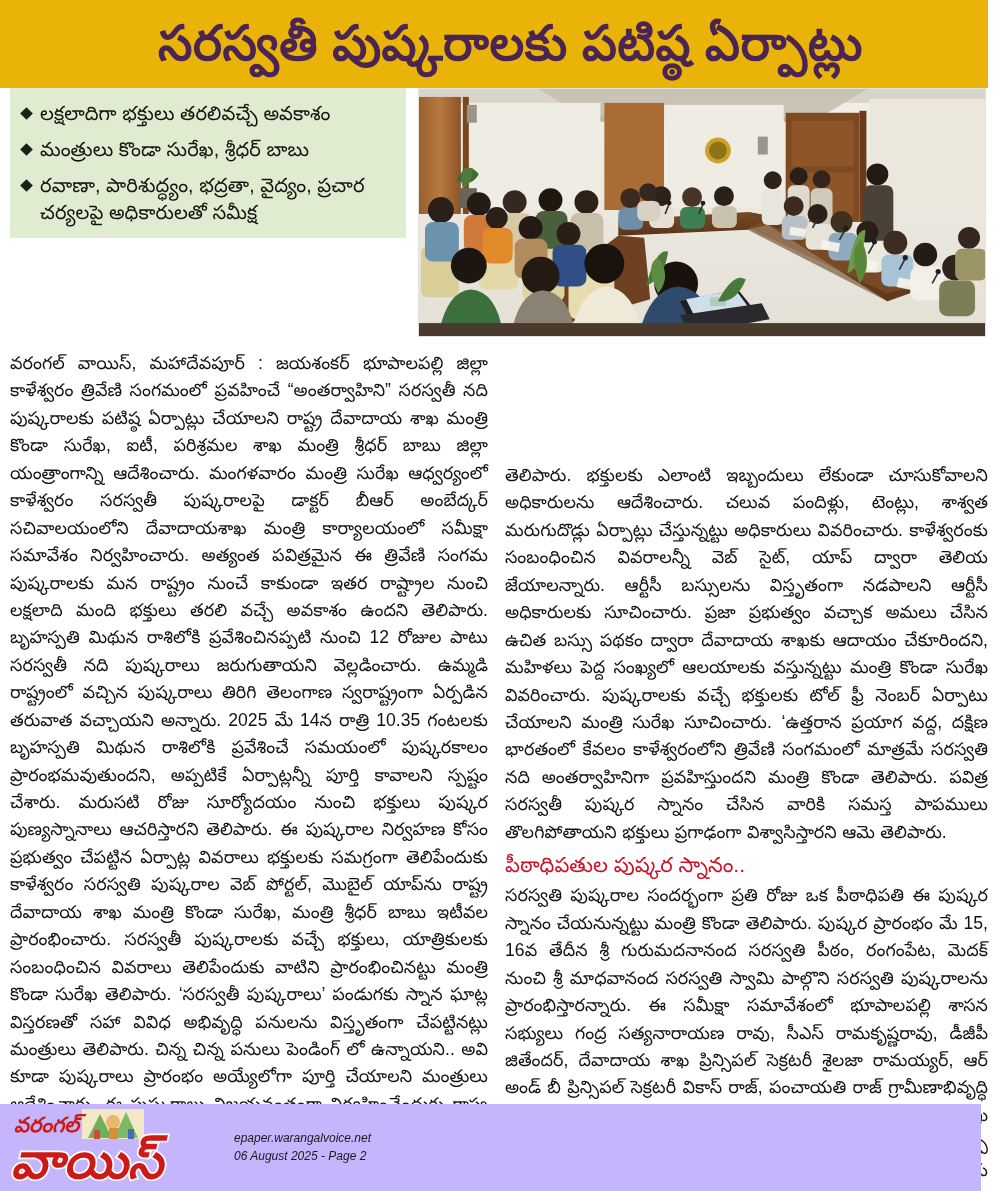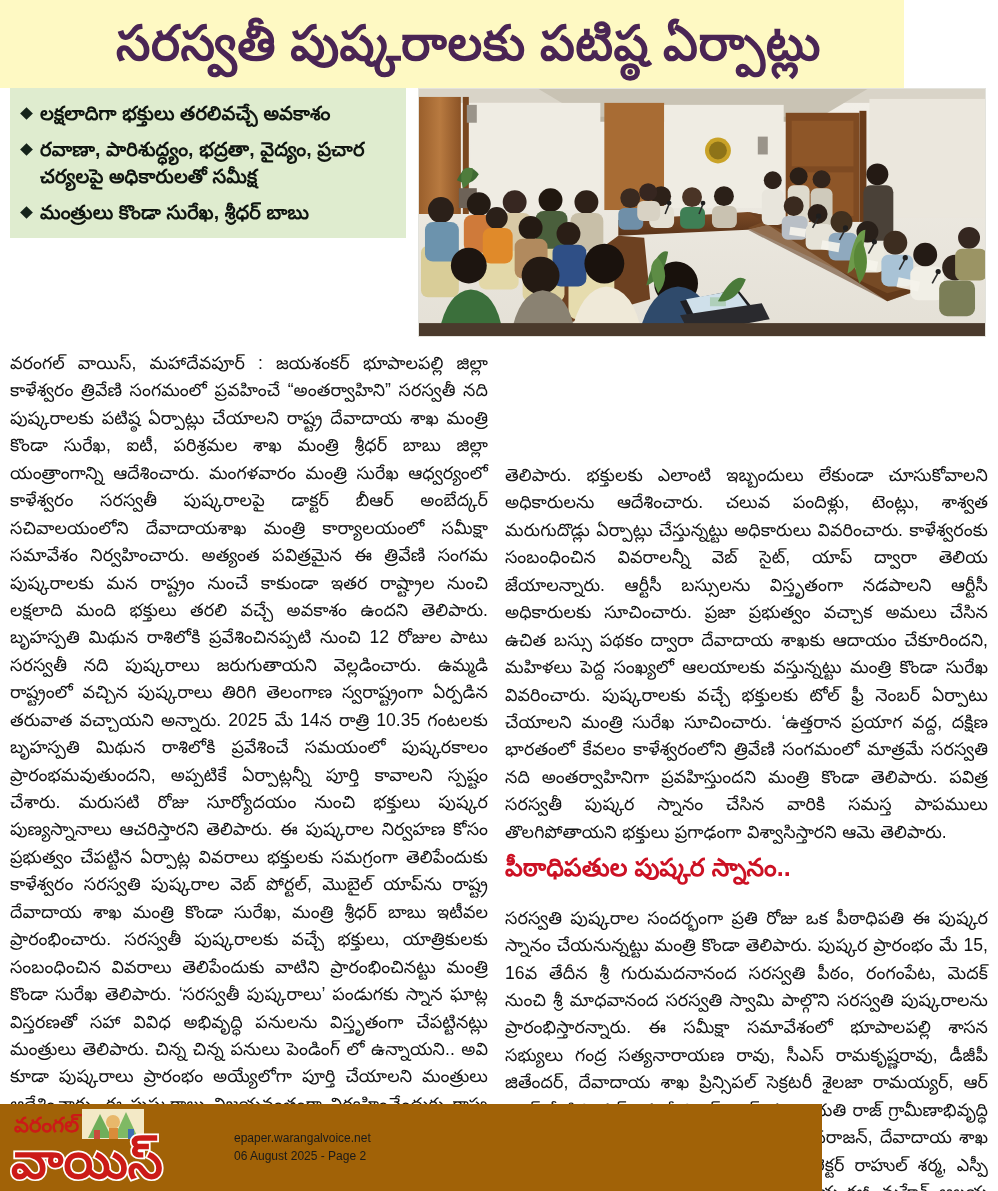--- a/index.html
+++ b/index.html
@@ -9,26 +9,26 @@
     height: 1191px;
     background: #ffffff;
     font-family: "Liberation Sans", "DejaVu Sans", sans-serif;
     color: #111;
     overflow: hidden;
     position: relative;
   }
 
   
   .headline-bar {
-    width: 904px;
+    width: 988px;
     height: 88px;
     display: flex;
     align-items: center;
     justify-content: center;
-    background: #fef9c3;
+    background: #eab308;
     padding-left: 33px;
   }
   .headline {
     font-family: "Liberation Sans", "DejaVu Sans", sans-serif;
     font-size: 49px;
     font-weight: bold;
     color: #4a2554;
     letter-spacing: 0.5px;
     line-height: 1.05;
     text-align: center;
@@ -61,21 +61,21 @@
   .bullet-row:last-child { margin-bottom: 0; }
   .diamond {
     flex: 0 0 auto;
     width: 9px; height: 9px;
     background: #15231a;
     transform: rotate(45deg);
     margin-top: 9px;
   }
   .bullet-text {
     font-size: 19.5px;
-    font-weight: bold;
+    font-weight: normal;
     line-height: 1.38;
     color: #101510;
     letter-spacing: 0.1px;
   }
 
   .photo {
     position: relative;
     width: 568px;
     height: 249px;
     overflow: hidden;
@@ -108,36 +108,37 @@
     line-height: 1.56;
     text-align: justify;
     text-justify: inter-word;
     color: #111;
     letter-spacing: 0.05px;
     word-spacing: 0.5px;
   }
   .dateline { font-weight: normal; }
   .subhead-red {
     color: #cc1124;
-    font-weight: bold;
-    font-size: 25px;
+    font-weight: normal;
+    font-size: 21px;
     line-height: 1.3;
-    margin: 5px 0 21px 0;
+    margin: 5px 0 4px 0;
   }
 
   
   .footer {
     position: absolute;
     left: 0;
     bottom: 0;
-    width: 822px;
+    width: 981px;
     height: 87px;
-    background: #a16207;
+    background: #c4b5fd;
     display: flex;
     align-items: center;
+    font-style: italic;
   }
   .logo {
     position: relative;
     width: 196px;
     height: 80px;
     margin-left: 8px;
     flex: 0 0 auto;
   }
   .logo svg { display: block; width: 100%; height: 100%; }
   .footer-meta {
@@ -157,25 +158,25 @@
 
 <div class="top-block">
 
   <div class="bullets">
     <div class="bullet-row">
       <span class="diamond"></span>
       <span class="bullet-text">లక్షలాదిగా భక్తులు తరలివచ్చే అవకాశం</span>
     </div>
     <div class="bullet-row">
       <span class="diamond"></span>
-      <span class="bullet-text">రవాణా, పారిశుద్ధ్యం, భద్రతా, వైద్యం, ప్రచార చర్యలపై అధికారులతో సమీక్ష</span>
+      <span class="bullet-text">మంత్రులు కొండా సురేఖ, శ్రీధర్ బాబు</span>
     </div>
     <div class="bullet-row">
       <span class="diamond"></span>
-      <span class="bullet-text">మంత్రులు కొండా సురేఖ, శ్రీధర్ బాబు</span>
+      <span class="bullet-text">రవాణా, పారిశుద్ధ్యం, భద్రతా, వైద్యం, ప్రచార చర్యలపై అధికారులతో సమీక్ష</span>
     </div>
   </div>
 
   <div class="photo">
     <svg viewBox="0 0 568 249" preserveAspectRatio="none">
       <defs>
         <linearGradient id="wallg" x1="0" y1="0" x2="0" y2="1">
           <stop offset="0" stop-color="#f2efe8"></stop>
             <stop offset="1" stop-color="#e4e0d6"></stop>
         </linearGradient>

